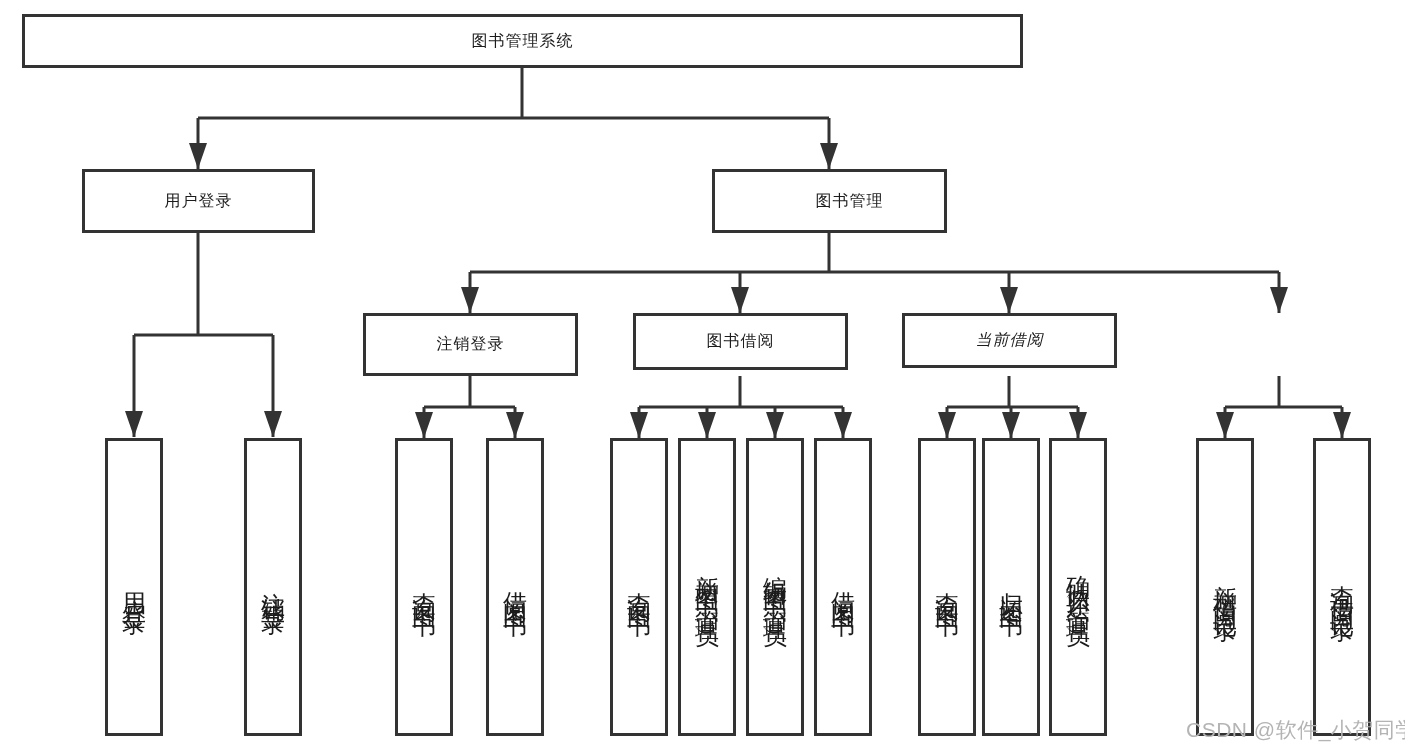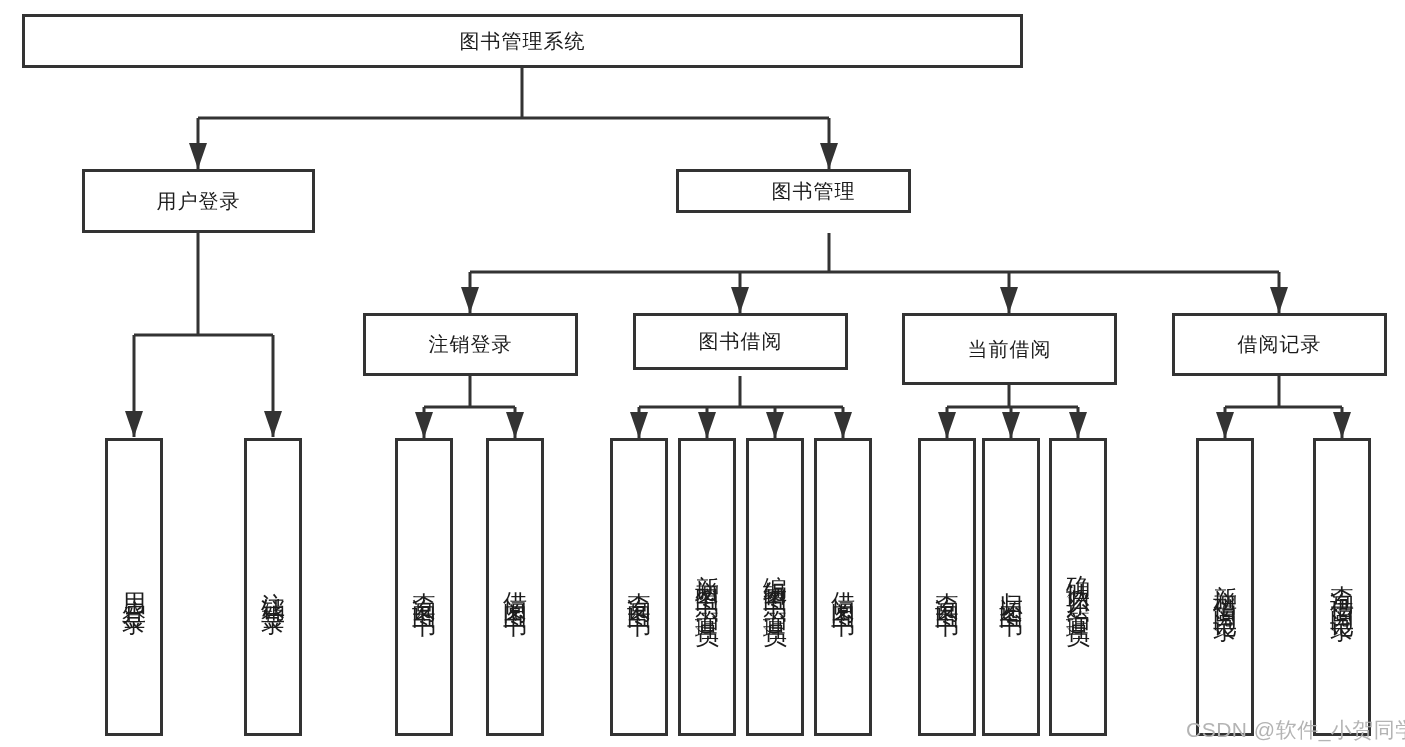--- a/index.html
+++ b/index.html
@@ -23,21 +23,21 @@
   }
   .arrowhead { fill: var(--line, #333333); }
   .node {
     position: absolute;
     box-sizing: border-box;
     border: 3px solid var(--line, #333333);
     background: #ffffff;
     display: flex;
     align-items: center;
     justify-content: center;
-    font-size: 20px;
+    font-size: 16px;
     letter-spacing: 1px;
     color: var(--text, #1c1c1c);
     text-align: center;
   }
   .leaf {
     writing-mode: vertical-rl;
     text-orientation: mixed;
     letter-spacing: 7px;
     font-size: 24px;
     line-height: 1;
@@ -108,26 +108,25 @@
     <g>
       <path class="wire" d="M1279 376 V407 M1225 407 H1342"></path>
       <path class="wire" d="M1225 407 V438" marker-end="url(#arw)"></path>
       <path class="wire" d="M1342 407 V438" marker-end="url(#arw)"></path>
     </g>
   </svg>
 
   <div class="node" style="left:22px; top:14px; width:1001px; height:54px;">图书管理系统</div>
 
   <div class="node" style="left:82px; top:169px; width:233px; height:64px;">用户登录</div>
-  <div class="node" style="left:676px; top:169px; width:235px; height:44px;padding-left:40px;">图书管理</div>
+  <div class="node" style="left:712px; top:169px; width:235px; height:64px;padding-left:40px;">图书管理</div>
 
   <div class="node" style="left:363px; top:313px; width:215px; height:63px;">注销登录</div>
   <div class="node" style="left:633px; top:313px; width:215px; height:57px;">图书借阅</div>
-  <div class="node" style="left:902px; top:313px; width:215px; height:72px;">当前借阅</div>
-  <div class="node" style="left:1172px; top:313px; width:215px; height:63px;">借阅记录</div>
+  <div class="node" style="left:902px; top:313px; width:215px; height:55px;font-style:italic;">当前借阅</div>
 
   <div class="node leaf" style="left:105px; top:438px; width:58px; height:298px;">用户登录</div>
   <div class="node leaf" style="left:244px; top:438px; width:58px; height:298px;">注销登录</div>
 
   <div class="node leaf" style="left:395px; top:438px; width:58px; height:298px;">查询图书</div>
   <div class="node leaf" style="left:486px; top:438px; width:58px; height:298px;">借阅图书</div>
 
   <div class="node leaf" style="left:610px; top:438px; width:58px; height:298px;">查询图书</div>
   <div class="node leaf" style="left:678px; top:438px; width:58px; height:298px;">新增图书（管理员）</div>
   <div class="node leaf" style="left:746px; top:438px; width:58px; height:298px;">编辑图书（管理员）</div>

